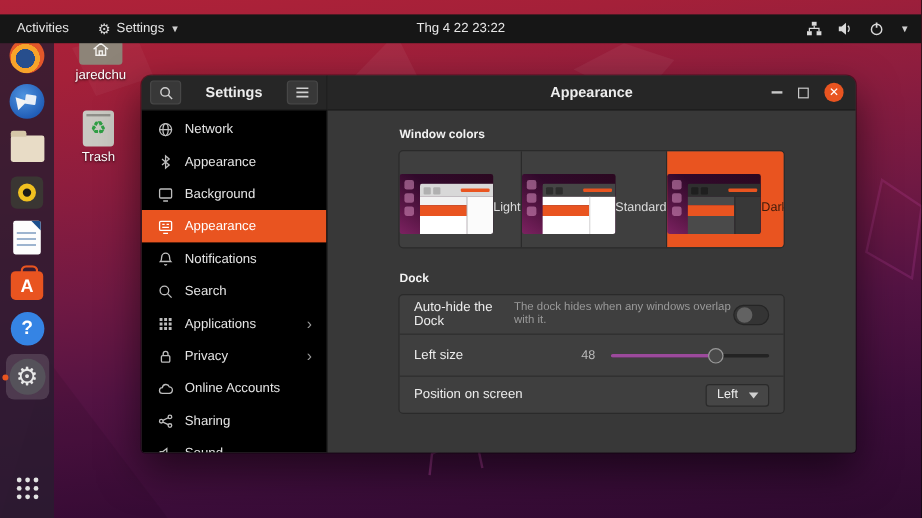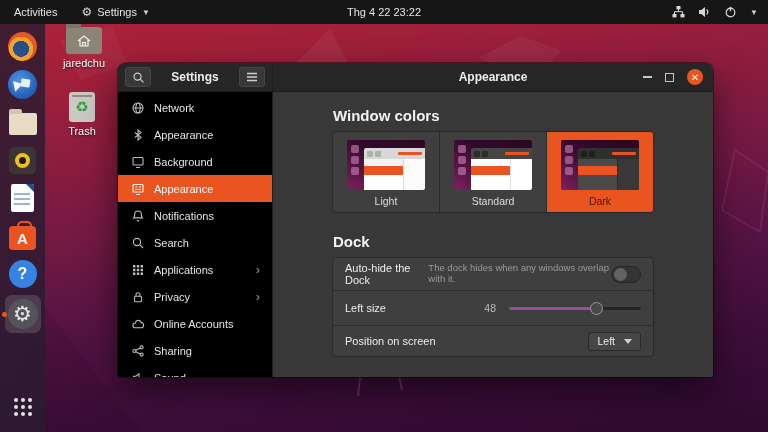--- a/index.html
+++ b/index.html
@@ -5,21 +5,21 @@
   * { margin:0; padding:0; box-sizing:border-box; }
   html,body { background:#000; }
   .screen {
     position:relative; width:768px; height:432px; overflow:hidden;
     font-family:"Liberation Sans","DejaVu Sans",sans-serif;
     background:linear-gradient(172deg,#b02239 0%,#a42039 14%,#8e1d3e 30%,#701943 48%,#531343 64%,#3c0d3a 82%,#2e0a2f 100%);
   }
   .wallpaper-art { position:absolute; inset:0; }
 
   
-  .topbar { position:absolute; top:0; left:0; right:0; height:24px; background:#161616;
+  .topbar { position:absolute; top:12px; left:0; right:0; height:24px; background:#161616;
     display:flex; align-items:center; color:#e6e6e6; font-size:11px; z-index:40; }
   .tb-activities { padding:0 14px; height:100%; display:flex; align-items:center; }
   .tb-appmenu { display:flex; align-items:center; gap:5px; padding:0 10px; height:100%; }
   .tb-gear { font-size:12px; color:#d8d8d8; }
   .tb-caret { font-size:8px; color:#cfcfcf; }
   .tb-clock { position:absolute; left:50%; transform:translateX(-50%); }
   .tb-tray { margin-left:auto; display:flex; align-items:center; gap:13px; padding-right:10px; height:100%; }
   .tb-tray svg { display:block; }
 
   
@@ -90,25 +90,25 @@
   .side-row { height:27px; display:flex; align-items:center; gap:9px; padding:0 12px; color:#e4e4e4; font-size:11px; }
   .side-row .sicon { width:15px; display:flex; justify-content:center; }
   .side-row svg { stroke:#bdbdbd; }
   .side-row.selected { background:#E95420; color:#fff; }
   .side-row.selected svg { stroke:#fff; }
   .side-chevron { margin-left:auto; color:#9a9a9a; font-size:13px; line-height:1; }
 
   .content { background:#383838; padding-top:15px; display:flex; flex-direction:column; align-items:center; overflow:hidden; }
   .section { width:322px; }
   .section + .section { margin-top:20px; }
-  .section-title { font-weight:bold; font-size:15px; color:#f2f2f2; margin:0 0 7px 1px; }
+  .section-title { font-weight:bold; font-size:10px; color:#f2f2f2; margin:0 0 7px 1px; }
   .frame { background:#3f3f3f; border:1px solid #2a2a2a; border-radius:4px; }
 
   .theme-frame { display:flex; height:82px; overflow:hidden; }
-  .theme-cell { flex:1; display:flex; flex-direction:column; align-items:center; padding-top:8px; border-right:1px solid #2a2a2a; }
+  .theme-cell { flex:1; display:flex; flex-direction:row; align-items:center; padding-top:8px; border-right:1px solid #2a2a2a; }
   .theme-cell:last-child { border-right:none; }
   .theme-cell.selected { background:#E95420; border-right:none; }
   .theme-label { font-size:10.5px; color:#dcdcdc; margin-top:5px; }
   .theme-cell.selected .theme-label { color:#3f1b0b; }
   .thumb { width:78px; height:50px; border-radius:2px; position:relative; overflow:hidden;
     background:linear-gradient(215deg,#2b0820 0%,#31092b 45%,#5c1748 78%,#7c2261 100%); }
   .tdock { position:absolute; left:4px; top:5px; display:flex; flex-direction:column; gap:3px; }
   .tdock i { width:8px; height:8px; border-radius:2px; background:rgba(214,142,190,0.55); }
   .twin { position:absolute; left:17px; top:8px; right:0; bottom:0; display:flex; flex-direction:column; border-radius:2px 0 0 0; overflow:hidden; }
   .ttitle { height:11px; display:flex; align-items:center; gap:2px; padding:0 3px; flex:0 0 auto; }

